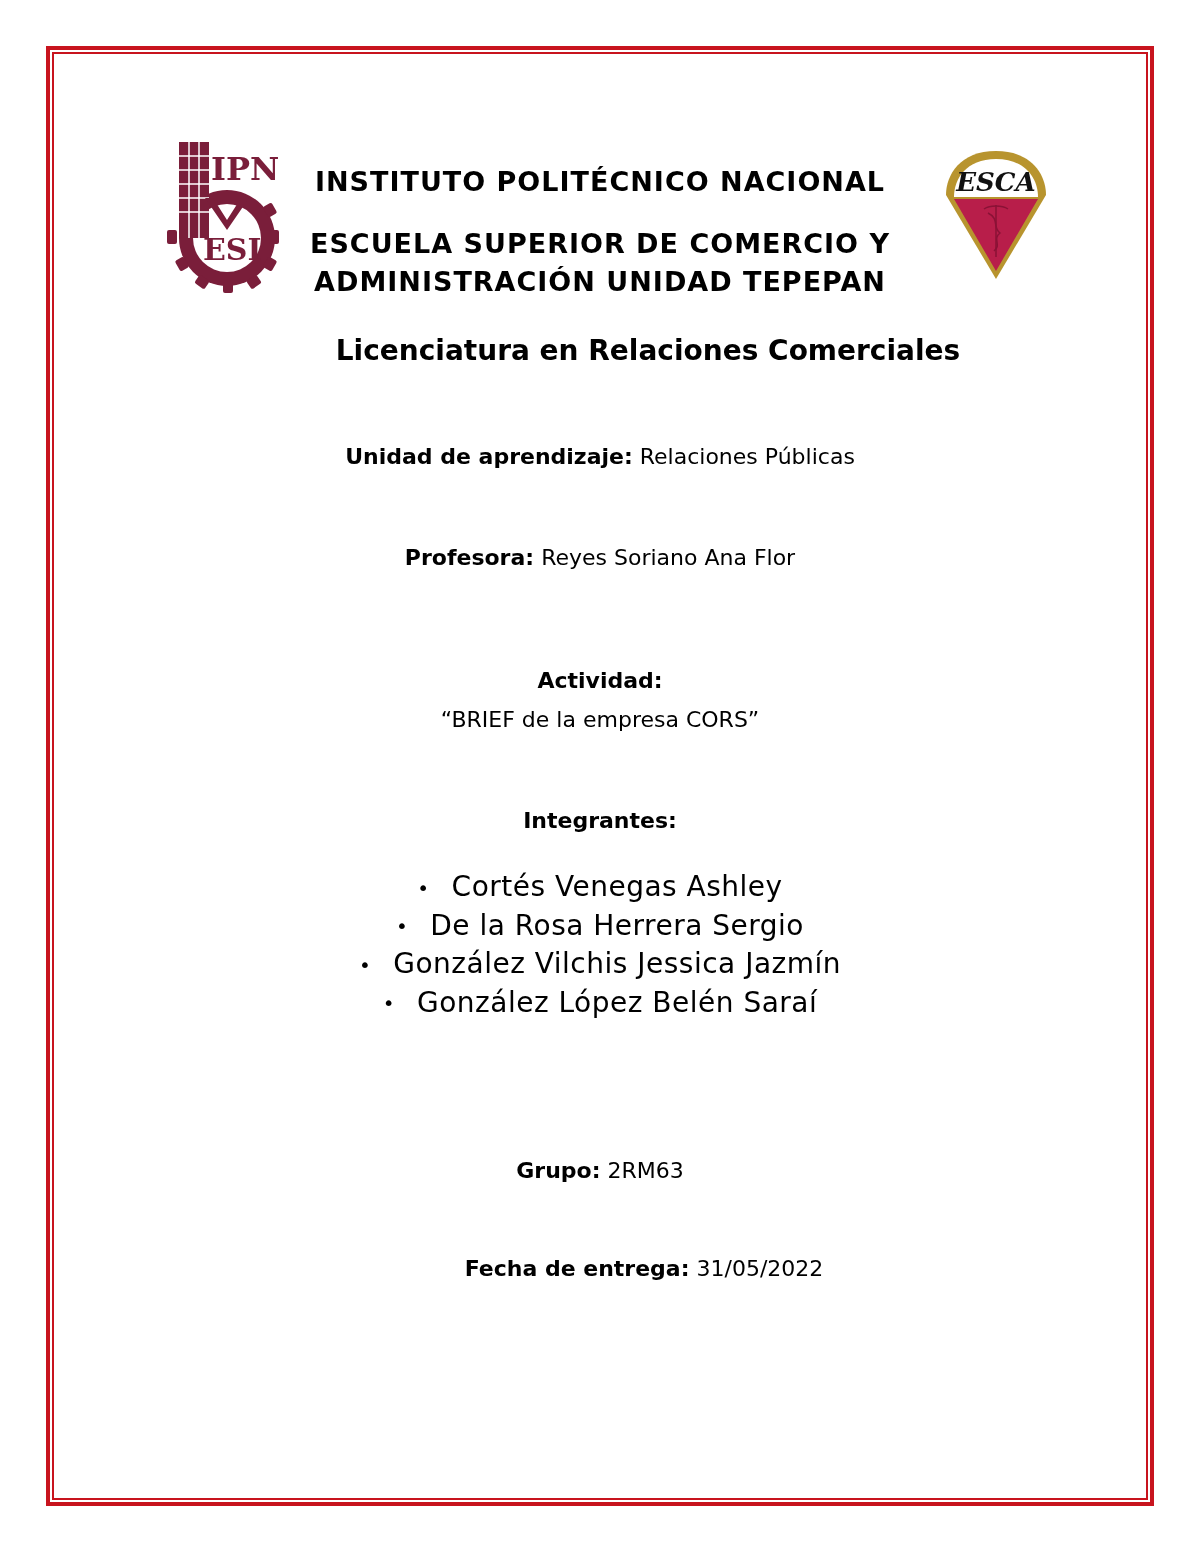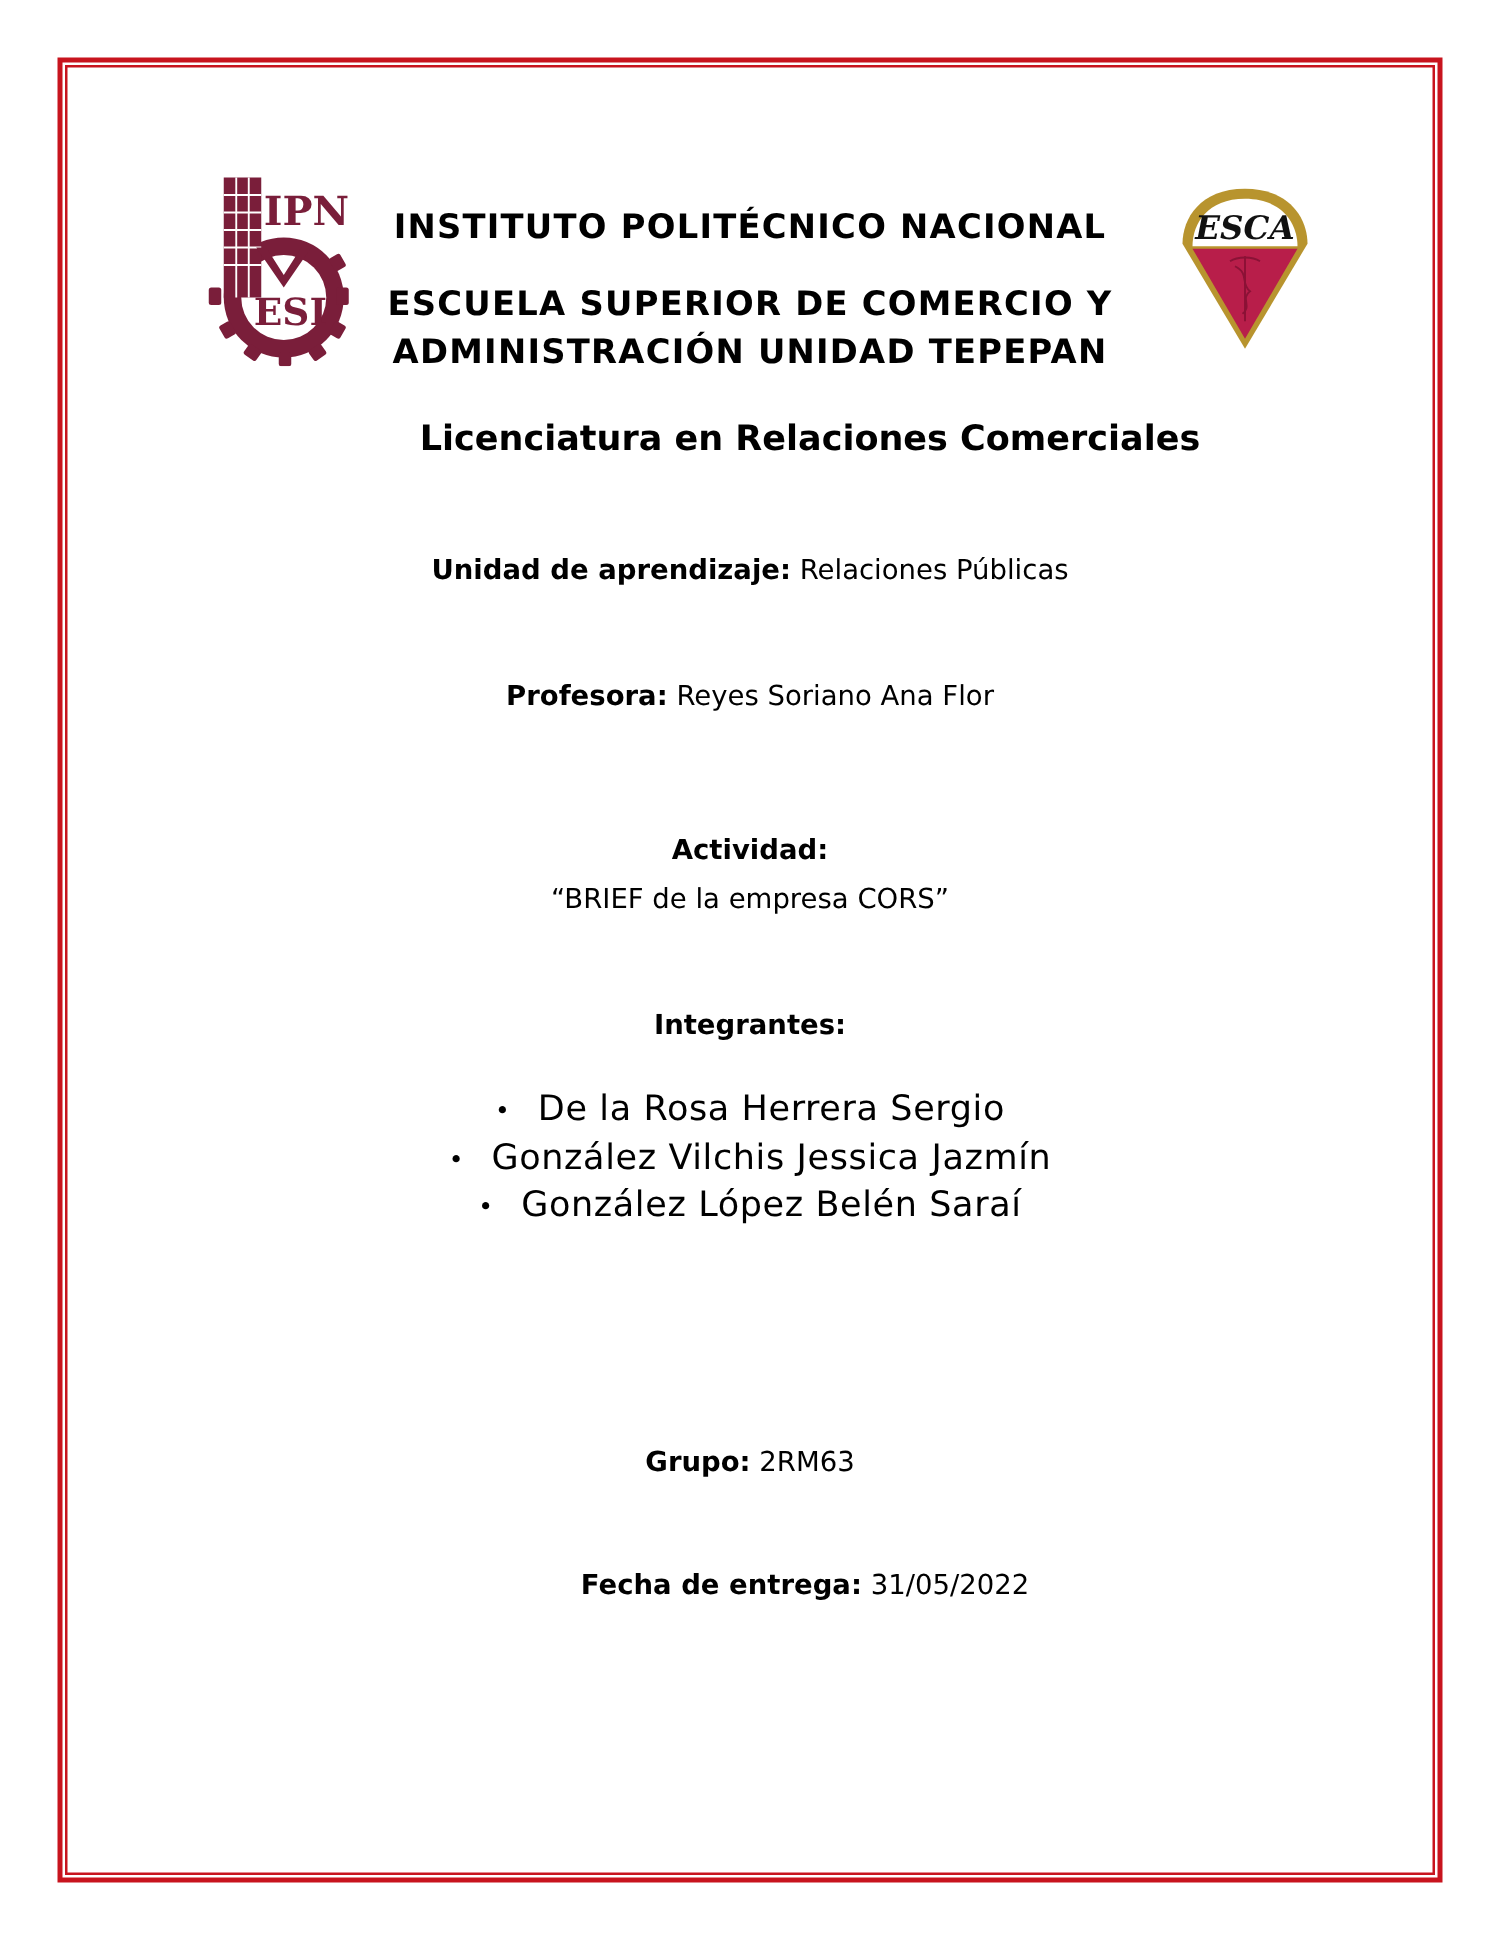--- a/index.html
+++ b/index.html
@@ -158,20 +158,21 @@
   <span class="b">Profesora:</span>
   <span class="reg">Reyes Soriano Ana Flor</span>
 </div>
 
 <div class="centered b" style="top:668px;">Actividad:</div>
 <div class="centered reg" style="top:707px;">“BRIEF de la empresa CORS”</div>
 
 <div class="centered b" style="top:808px;">Integrantes:</div>
 
 <ul class="members">
+  <li><span class="bullet">•</span><span>Cortés Venegas Ashley</span></li>
   <li><span class="bullet">•</span><span>De la Rosa Herrera Sergio</span></li>
   <li><span class="bullet">•</span><span>González Vilchis Jessica Jazmín</span></li>
   <li><span class="bullet">•</span><span>González López Belén Saraí</span></li>
 </ul>
 
 <div class="centered" style="top:1158px;">
   <span class="b">Grupo:</span>
   <span class="reg">2RM63</span>
 </div>
 

